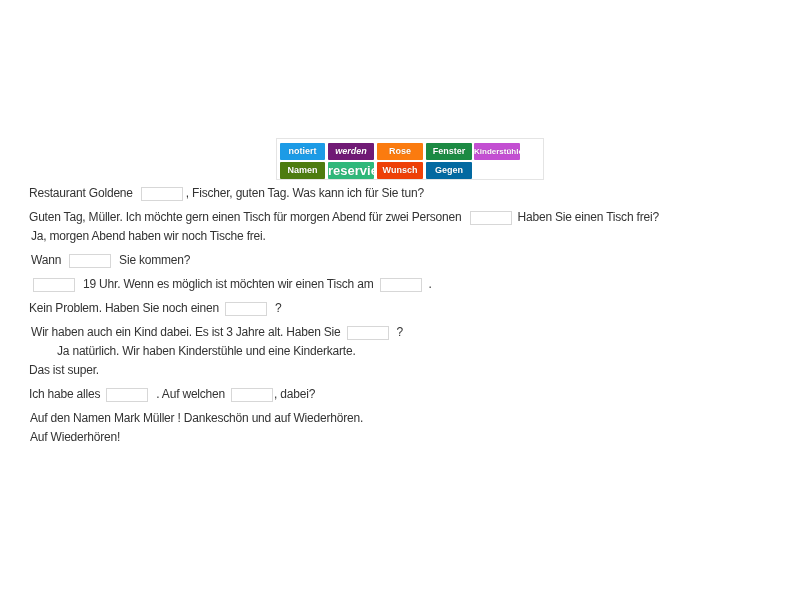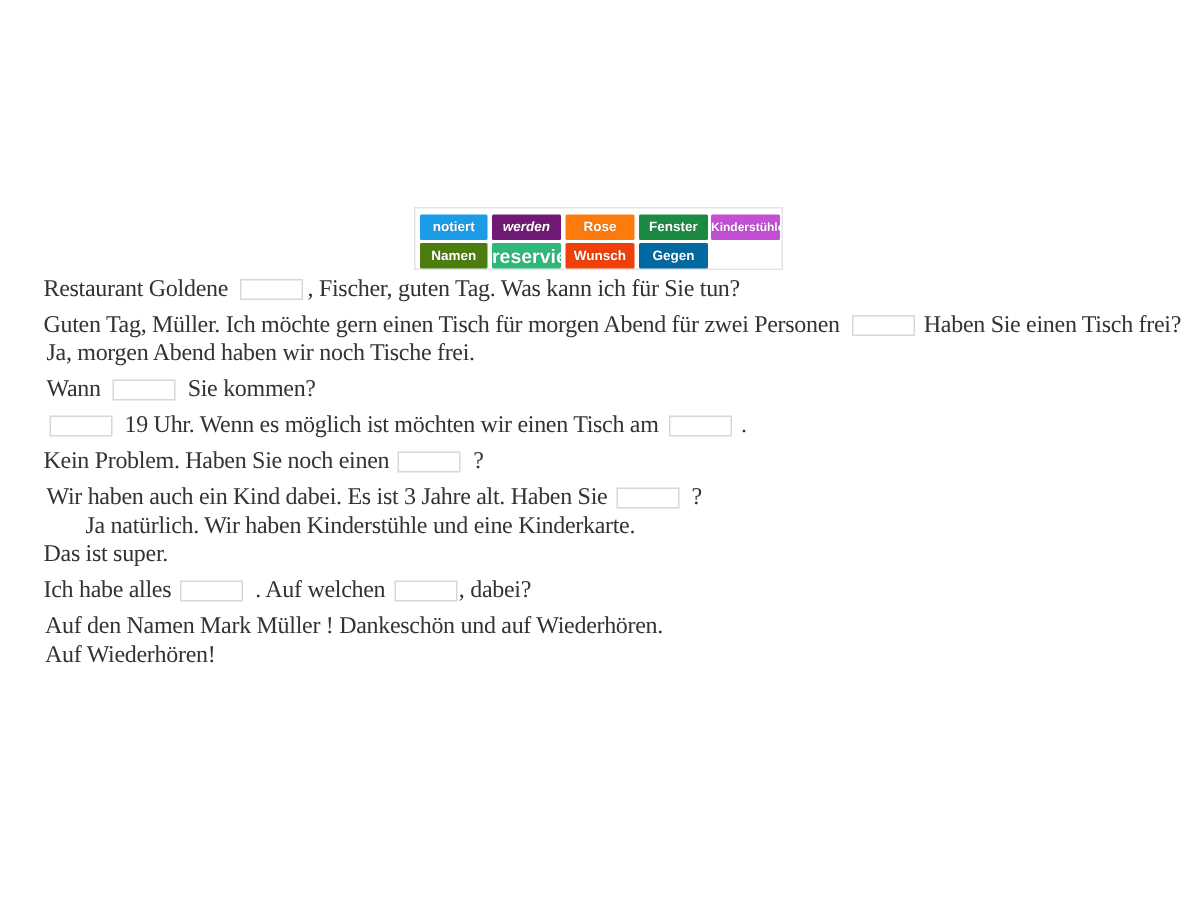--- a/index.html
+++ b/index.html
@@ -1,32 +1,32 @@
 <!DOCTYPE html>
 <html><head>
   <meta charset="utf-8">
   <style>
     html, body { margin: 0; padding: 0; }
     body {
       width: 800px; height: 600px; background: #ffffff; position: relative; overflow: hidden;
       font-family: "DejaVu Sans", "Liberation Sans", sans-serif; color: #333333;
     }
     .bank {
-      position: absolute; left: 276px; top: 138px; width: 246px; height: 42px;
+      position: absolute; left: 276px; top: 138px; width: 268px; height: 42px;
       border: 1px solid #e4e4e4; background: #fff; box-sizing: border-box;
     }
     .tile {
       position: absolute; height: 17px; line-height: 17px; text-align: center;
       color: #ffffff; font-family: "Liberation Sans", sans-serif; font-weight: bold;
       font-size: 9px; border-radius: 1px; cursor: grab; white-space: nowrap; overflow: hidden;
       text-shadow: 0 0 1px rgba(0,0,0,0.25);
     }
     .line {
-      position: absolute; left: 29px; font-size: 16px; line-height: 16px; white-space: nowrap;
-      font-family: Liberation Serif, serif; letter-spacing: -0.2px;
+      position: absolute; left: 29px; font-size: 12px; line-height: 16px; white-space: nowrap;
+      font-family: Liberation Sans, sans-serif; letter-spacing: -0.2px;
     }
     .blank {
       display: inline-block; width: 42px; height: 14px; border: 1px solid #d7d7d7;
       background: #fff; vertical-align: middle; margin: 0 3px; box-sizing: border-box;
     }
   </style>
 </head>
 <body>
 
 <div class="bank">

